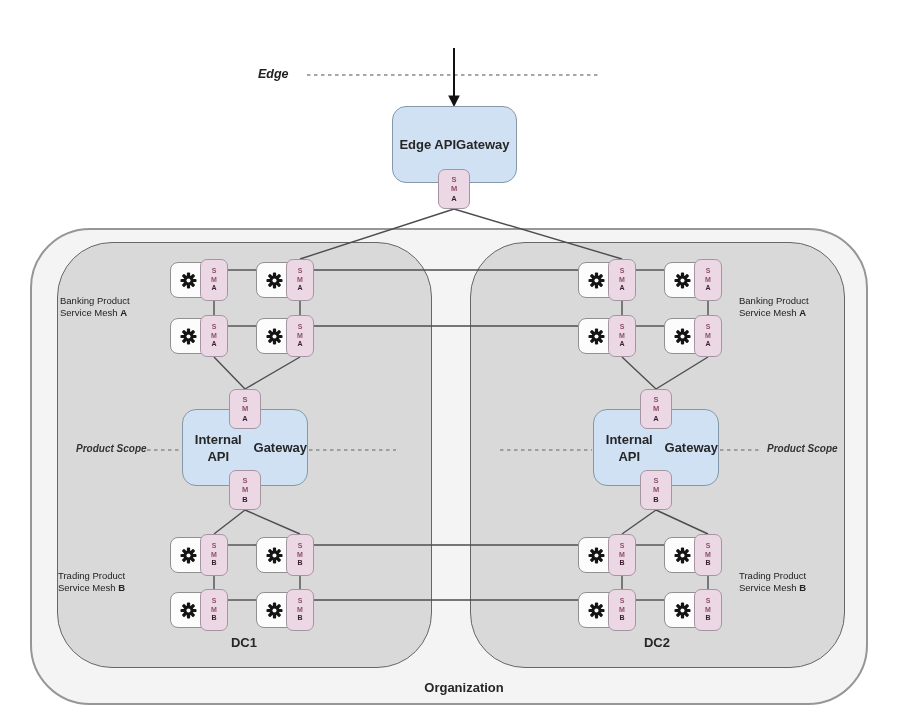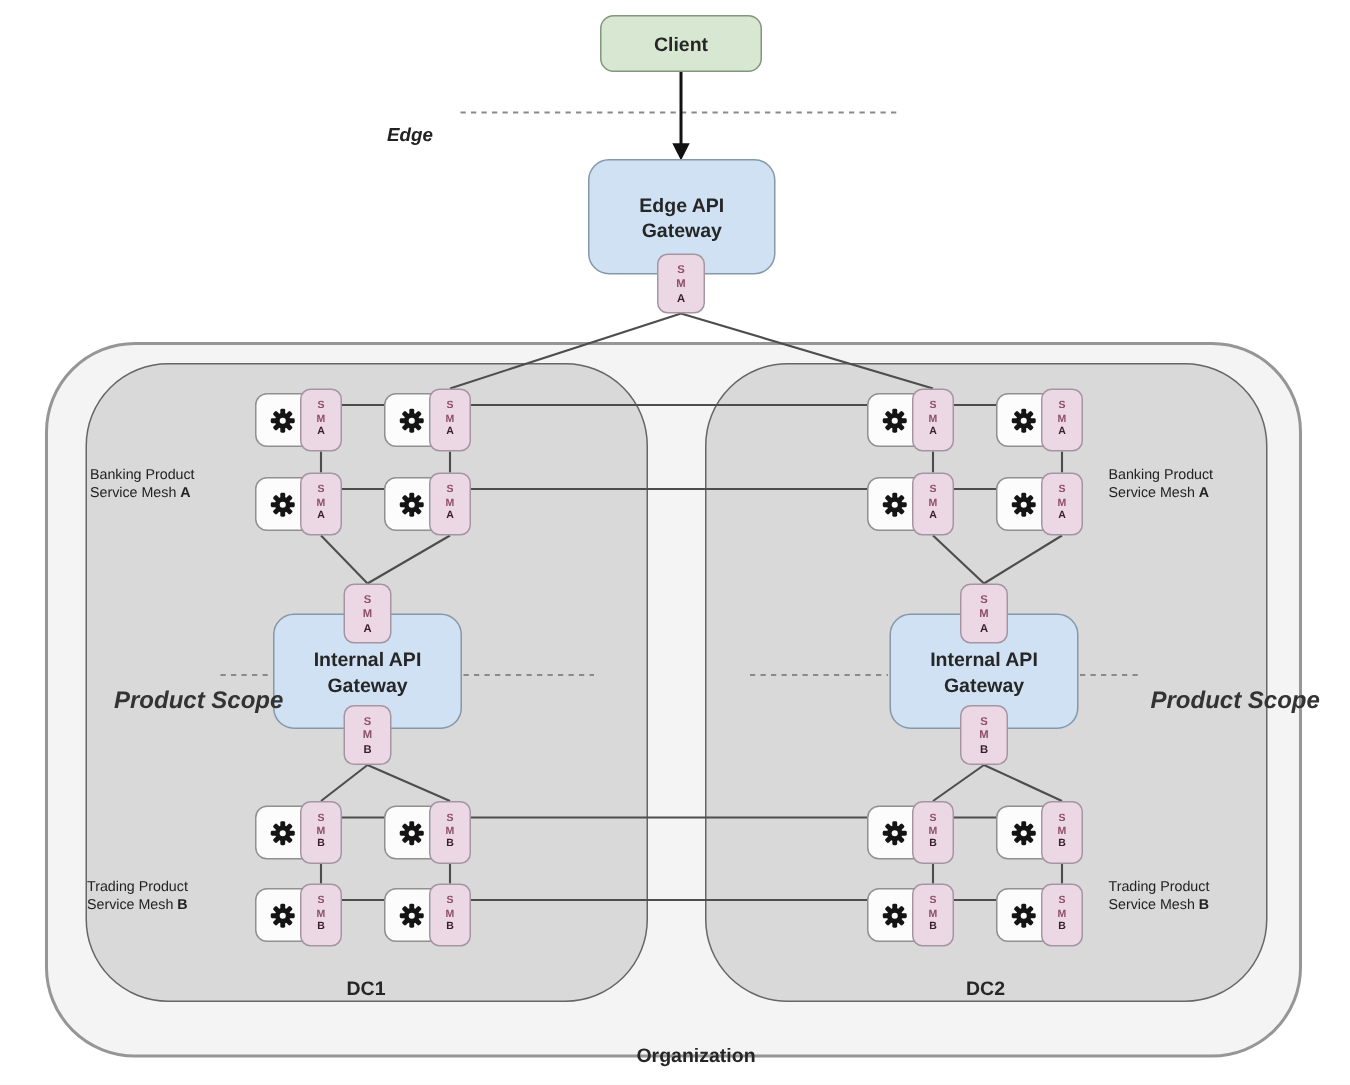--- a/index.html
+++ b/index.html
@@ -10,38 +10,38 @@
     border:2px solid #969696;border-radius:60px;z-index:1;}
   .dc-zone{top:242px;width:375px;height:426px;background:#d9d9d9;
     border:1.5px solid #666;border-radius:55px;z-index:1;}
   #dc1-zone{left:57px;} #dc2-zone{left:470px;}
   #wires{position:absolute;left:0;top:0;z-index:2;pointer-events:none;}
   .node{position:absolute;box-sizing:border-box;display:flex;align-items:center;
     justify-content:center;text-align:center;z-index:3;}
   #client-node{left:400px;top:10px;width:108px;height:38px;background:#d7e7d2;
     border:1.5px solid #81987a;border-radius:9px;font-size:13px;font-weight:600;}
   .gateway{background:#cfe1f2;border:1.5px solid #8498aa;border-radius:14px;
-    font-size:13px;font-weight:600;line-height:17px;flex-direction:column;}
+    font-size:13px;font-weight:600;line-height:17px;}
   #edge-gateway{left:392px;top:106px;width:125px;height:77px;}
   #dc1-gateway{left:182px;top:409px;width:126px;height:77px;}
   #dc2-gateway{left:593px;top:409px;width:126px;height:77px;}
   .badge{position:absolute;box-sizing:border-box;background:#ebd8e4;
     border:1.5px solid #a595a3;border-radius:7px;z-index:4;display:flex;
     flex-direction:column;align-items:center;justify-content:center;}
   .badge .l{font-size:7.5px;line-height:9.5px;font-weight:bold;color:#8e4e6c;}
   .badge .l.last{color:#3a1c30;}
   .svc{position:absolute;z-index:3;}
   .svc-body{position:absolute;left:0;top:0;width:58px;height:36px;background:#fcfcfc;
     border:1.5px solid #909090;border-radius:8px;box-sizing:border-box;
     display:flex;align-items:center;justify-content:flex-start;padding-left:9px;}
   .svc-side{left:30px;top:-3px;width:28px;height:42px;}
   .svc-side .l{font-size:7px;line-height:8.8px;}
-  .lbl{position:absolute;z-index:3;margin-top:16px;}
+  .lbl{position:absolute;z-index:3;}
   .mesh-label{font-size:9.5px;line-height:11.5px;text-align:left;color:#222;}
-  .scope-label{font-style:italic;font-weight:600;font-size:16px;color:#333;}
+  .scope-label{font-style:italic;font-weight:600;font-size:10px;color:#333;}
   #edge-label{font-style:italic;font-weight:bold;font-size:12.5px;color:#222;}
   .dc-label{font-weight:bold;font-size:13px;text-align:center;}
   #org-label{font-weight:bold;font-size:13px;text-align:center;}
 </style>
 </head>
 <body>
 
 <div id="diagram">
 
   <div id="org-zone" class="zone"></div>
@@ -81,23 +81,20 @@
       <line x1="708" y1="576" x2="708" y2="589" stroke="#4d4d4d" stroke-width="1.4"></line>
       <line x1="307" y1="75" x2="600" y2="75" stroke="#8a8a8a" stroke-width="1.3" stroke-dasharray="3.5 3.5"></line>
       <line x1="147" y1="450" x2="181" y2="450" stroke="#8a8a8a" stroke-width="1.3" stroke-dasharray="3.5 3.5"></line>
       <line x1="309" y1="450" x2="396" y2="450" stroke="#8a8a8a" stroke-width="1.3" stroke-dasharray="3.5 3.5"></line>
       <line x1="500" y1="450" x2="592" y2="450" stroke="#8a8a8a" stroke-width="1.3" stroke-dasharray="3.5 3.5"></line>
       <line x1="720" y1="450" x2="762" y2="450" stroke="#8a8a8a" stroke-width="1.3" stroke-dasharray="3.5 3.5"></line>
       <line x1="454" y1="48" x2="454" y2="97" stroke="#111" stroke-width="2"></line>
       <polygon points="454,107 448.2,95.5 459.8,95.5" fill="#111"></polygon>
     </svg>
 
-  <div id="client-node" class="node">
-    <span>Client</span>
-  </div>
 
   <div id="edge-label" class="lbl" style="left:258px;top:67px;">Edge</div>
 
   <div id="edge-gateway" class="node gateway">
     <span>Edge API</span>
     <span>Gateway</span>
   </div>
 
   <div id="dc1-gateway" class="node gateway">
     <span>Internal API</span>

